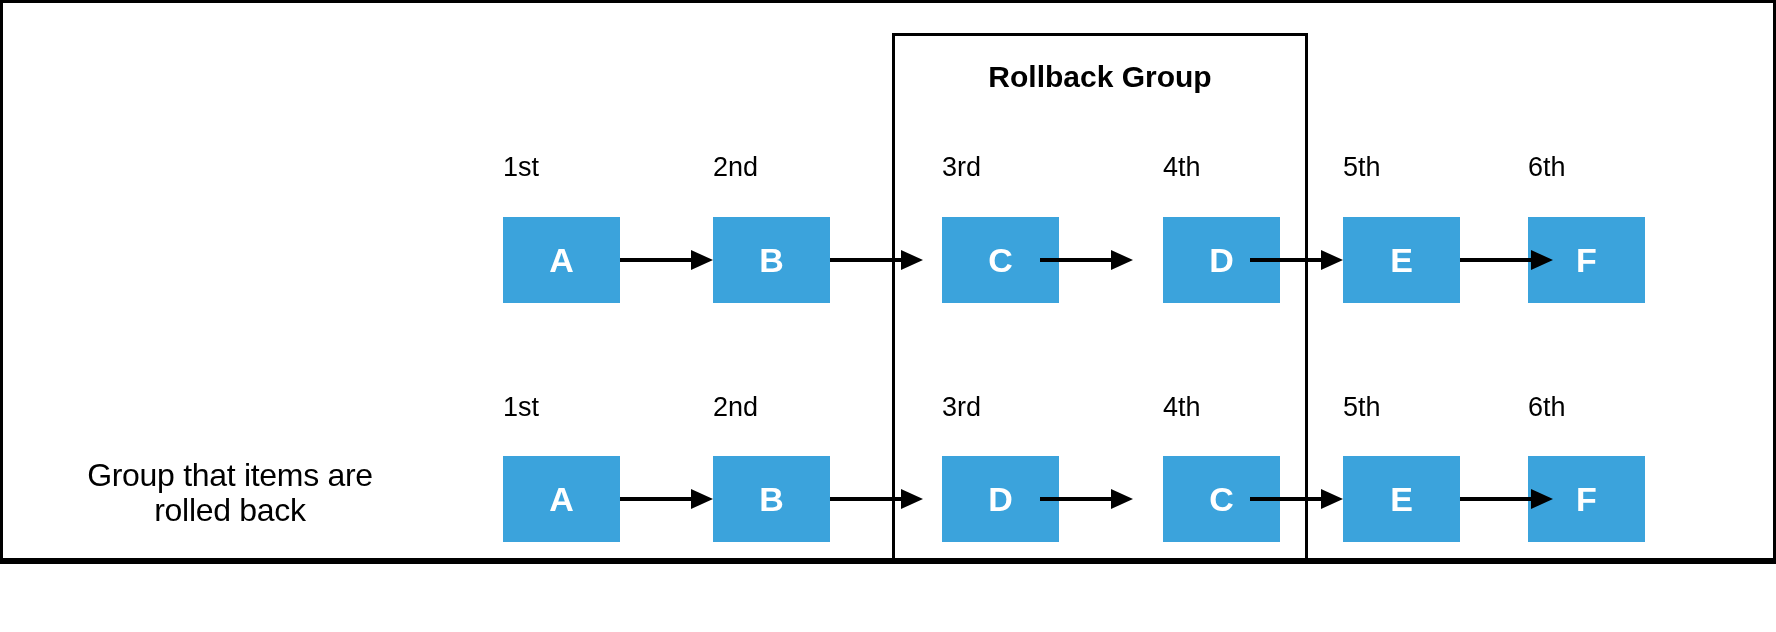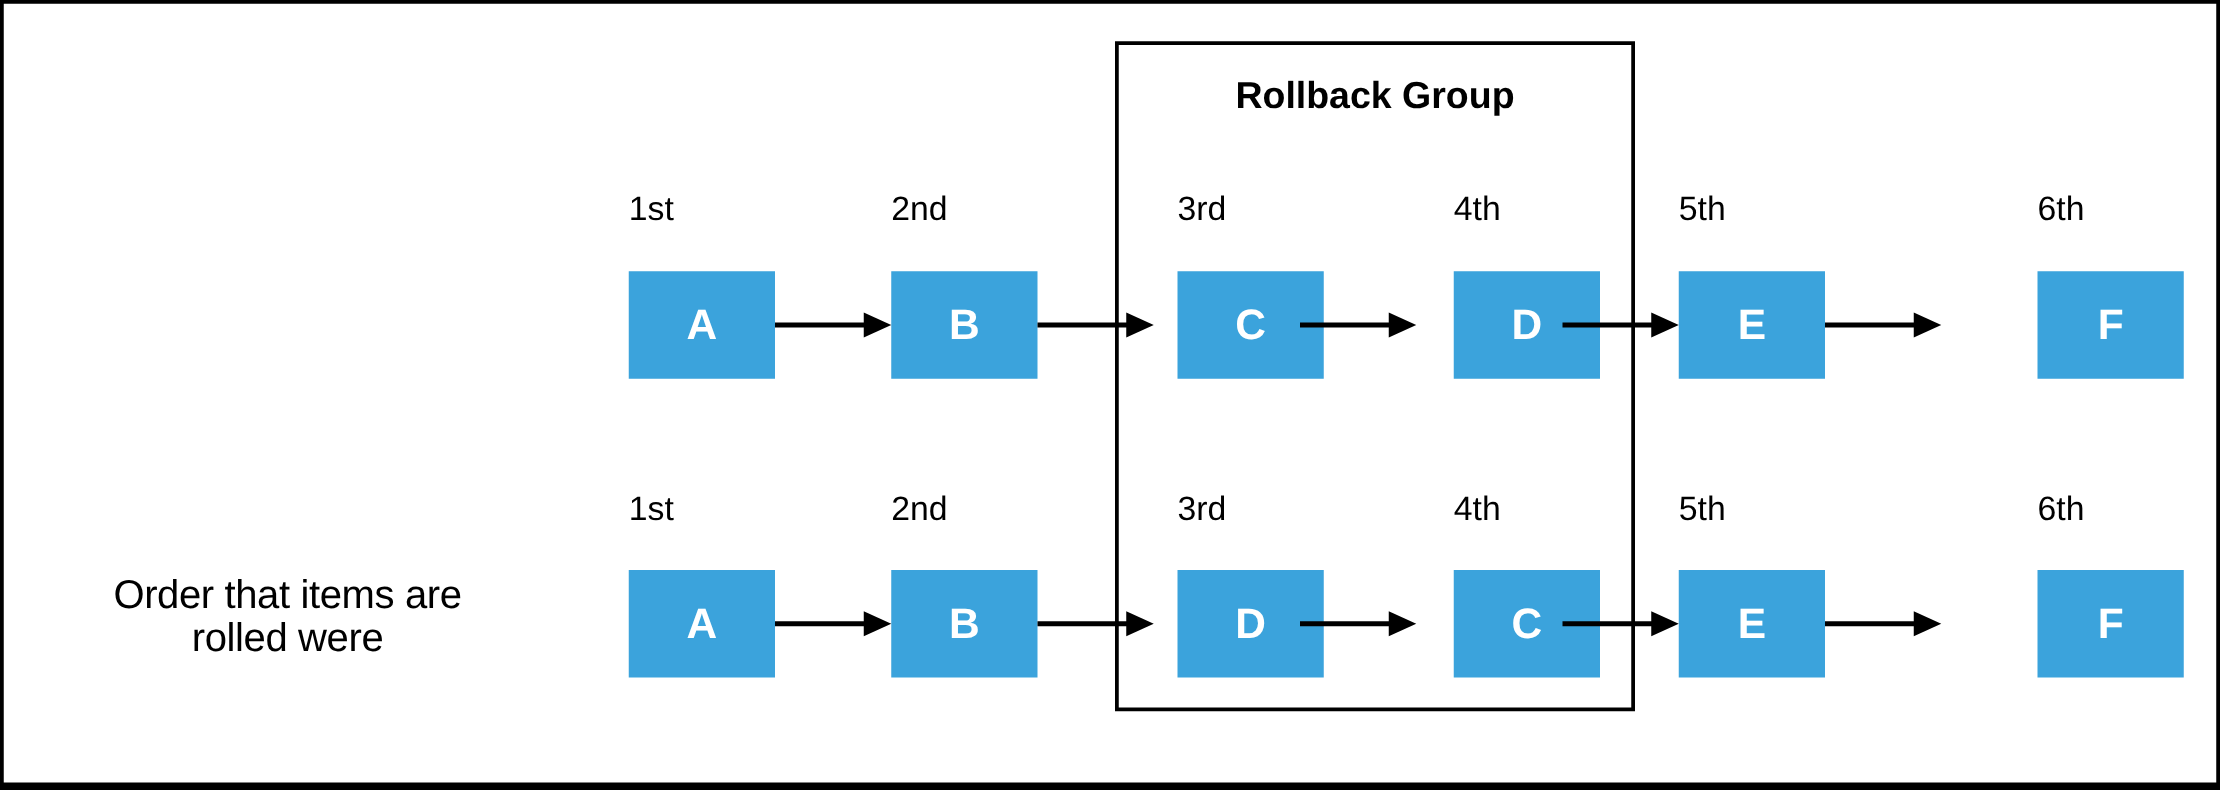--- a/index.html
+++ b/index.html
@@ -1,19 +1,19 @@
 <!DOCTYPE html>
 <html style="--bg: #ffffff; --line: #000000; --node-fill: #3BA3DC; --node-text: #ffffff;"><head>
 <meta charset="utf-8">
 <style>
   html, body { margin: 0; padding: 0; background: #ffffff; }
   .canvas {
     position: relative;
     width: 1776px;
-    height: 632px;
+    height: 564px;
     background: var(--bg, #ffffff);
     font-family: "Liberation Sans", sans-serif;
     overflow: hidden;
   }
   .frame {
     position: absolute;
     inset: 0;
     border: 3px solid var(--line, #000);
     border-bottom-width: 6px;
     pointer-events: none;
@@ -99,21 +99,21 @@
     right: 0;
     top: 0;
     width: 0;
     height: 0;
     border-top: 10px solid transparent;
     border-bottom: 10px solid transparent;
     border-left: 22px solid var(--line, #000);
   }
   
   .c1 { left: 503px; }  .c2 { left: 713px; }  .c3 { left: 942px; }
-  .c4 { left: 1163px; } .c5 { left: 1343px; } .c6 { left: 1630px; }
+  .c4 { left: 1163px; } .c5 { left: 1343px; } .c6 { left: 1528px; }
   
   .g1 { left: 620px; }  .g2 { left: 830px; }  .g3 { left: 1040px; }
   .g4 { left: 1250px; } .g5 { left: 1460px; }
 </style>
 </head>
 <body>
 
 <div class="canvas">
 
   <div class="frame"></div>
@@ -154,22 +154,22 @@
   <div class="arrow r1 g4">
       <div class="shaft"></div>
       <div class="head"></div>
     </div>
   <div class="arrow r1 g5">
       <div class="shaft"></div>
       <div class="head"></div>
     </div>
 
   <div class="row-label r2">
-    <div>Order that items are</div>
-    <div>rolled were</div>
+    <div>Group that items are</div>
+    <div>rolled back</div>
   </div>
 
   <div class="ordinal r2 c1">1st</div>
   <div class="ordinal r2 c2">2nd</div>
   <div class="ordinal r2 c3">3rd</div>
   <div class="ordinal r2 c4">4th</div>
   <div class="ordinal r2 c5">5th</div>
   <div class="ordinal r2 c6">6th</div>
 
   <div class="node r2 c1">A</div>

